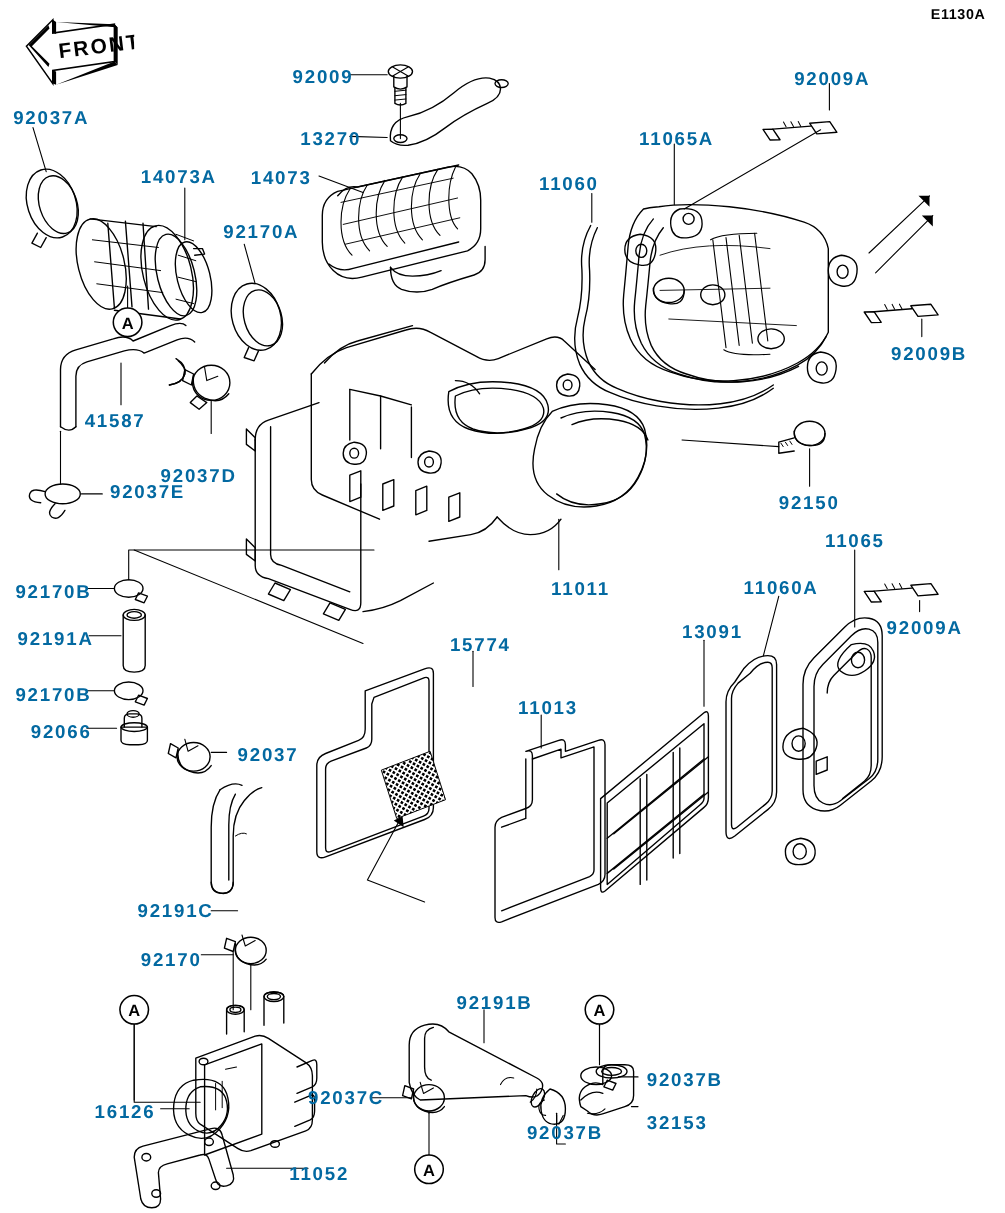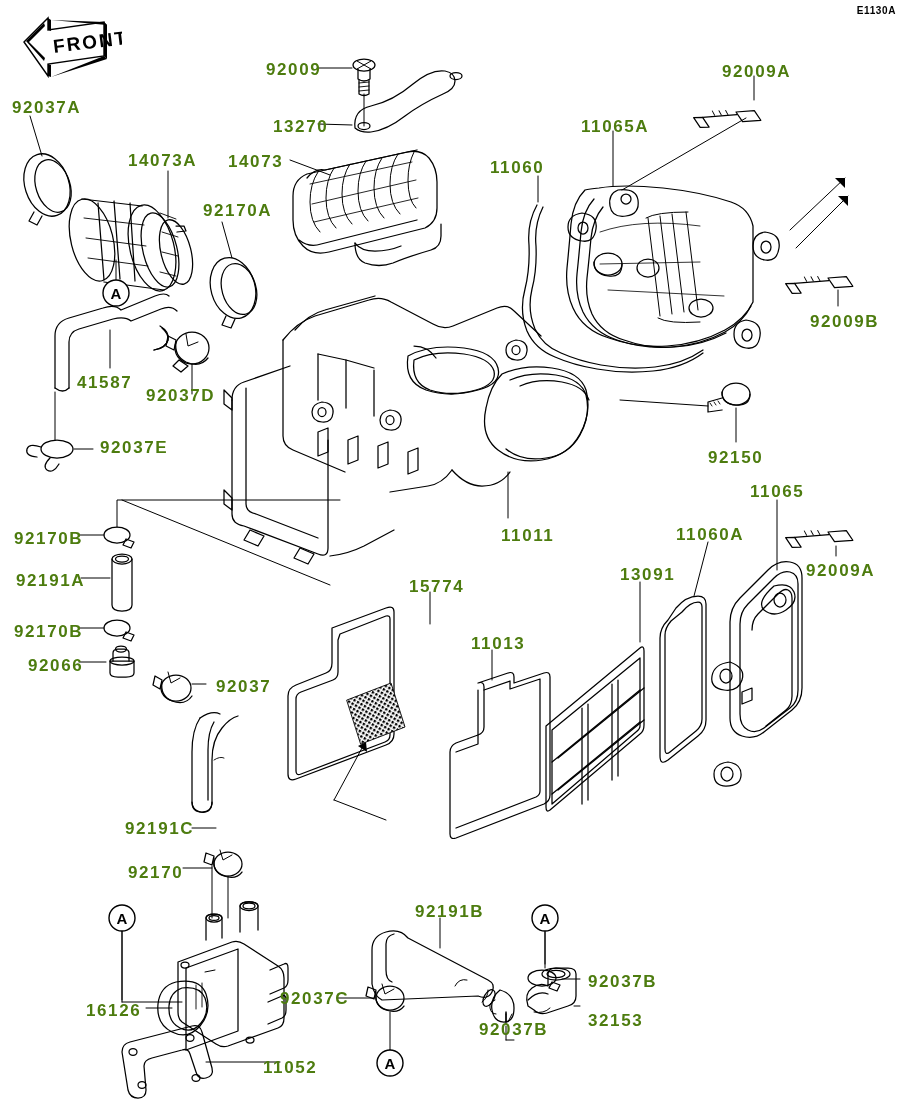--- a/index.html
+++ b/index.html
@@ -14,30 +14,30 @@
     background:#ffffff;
     overflow:hidden;
   }
   #artboard{position:absolute;left:0;top:0;width:914px;height:1103px;}
   .lbl{
     position:absolute;
     font-family:"Liberation Sans", sans-serif;
     font-weight:bold;
     font-size:17px;
     letter-spacing:1.6px;
-    color:#4d7c0f;
+    color:#0369a1;
     white-space:nowrap;
     line-height:1;
   }
   .diagcode{
     position:absolute;
     right:18px;top:5px;
     font-family:"Liberation Sans", sans-serif;
     font-weight:bold;
-    font-size:10px;
+    font-size:13px;
     letter-spacing:0.6px;
     color:#000;
   }
   .frontmark{position:absolute;left:18px;top:8px;width:104px;height:78px;}
 </style>
 </head>
 <body>
 
 <div id="page">
 
@@ -494,21 +494,21 @@
   <div class="lbl" style="left:128px;top:152px;">14073A</div>
   <div class="lbl" style="left:203px;top:202px;">92170A</div>
   <div class="lbl" style="left:266px;top:61px;">92009</div>
   <div class="lbl" style="left:273px;top:118px;">13270</div>
   <div class="lbl" style="left:228px;top:153px;">14073</div>
   <div class="lbl" style="left:581px;top:118px;">11065A</div>
   <div class="lbl" style="left:490px;top:159px;">11060</div>
   <div class="lbl" style="left:722px;top:63px;">92009A</div>
   <div class="lbl" style="left:810px;top:313px;">92009B</div>
   <div class="lbl" style="left:77px;top:374px;">41587</div>
-  <div class="lbl" style="left:146px;top:387px;text-align:right;">92037D</div>
+  <div class="lbl" style="left:146px;top:424px;text-align:right;">92037D</div>
   <div class="lbl" style="left:100px;top:439px;">92037E</div>
   <div class="lbl" style="left:14px;top:530px;">92170B</div>
   <div class="lbl" style="left:16px;top:572px;">92191A</div>
   <div class="lbl" style="left:14px;top:623px;">92170B</div>
   <div class="lbl" style="left:28px;top:657px;">92066</div>
   <div class="lbl" style="left:216px;top:678px;">92037</div>
   <div class="lbl" style="left:708px;top:449px;">92150</div>
   <div class="lbl" style="left:501px;top:527px;text-align:center;">11011</div>
   <div class="lbl" style="left:409px;top:578px;">15774</div>
   <div class="lbl" style="left:471px;top:635px;">11013</div>

